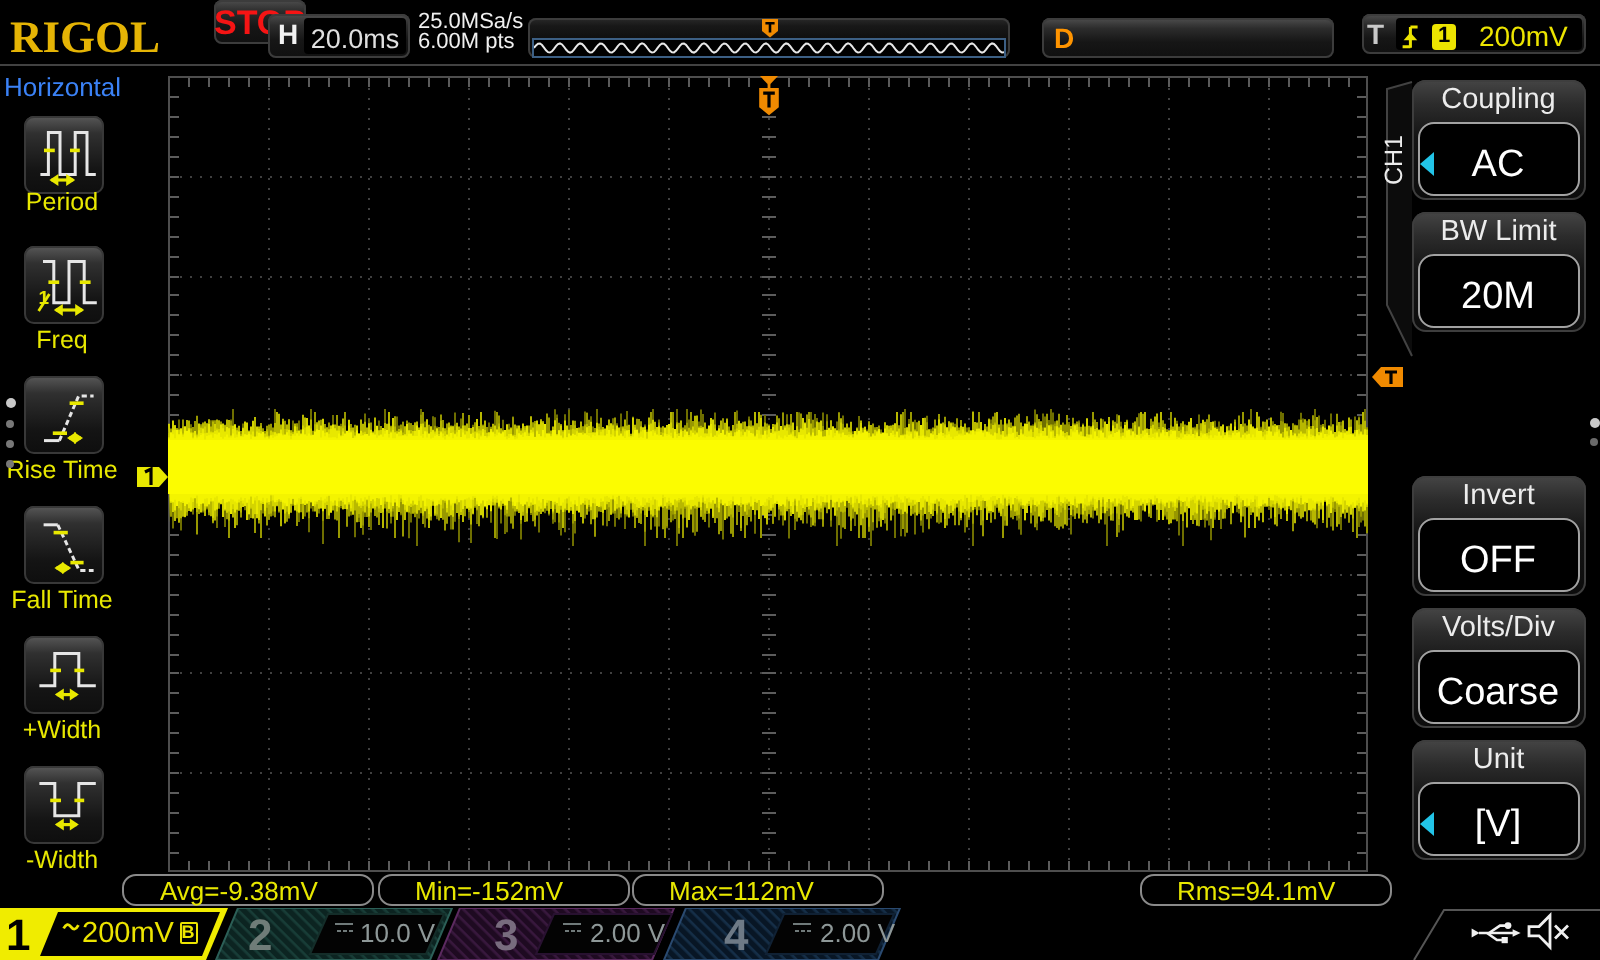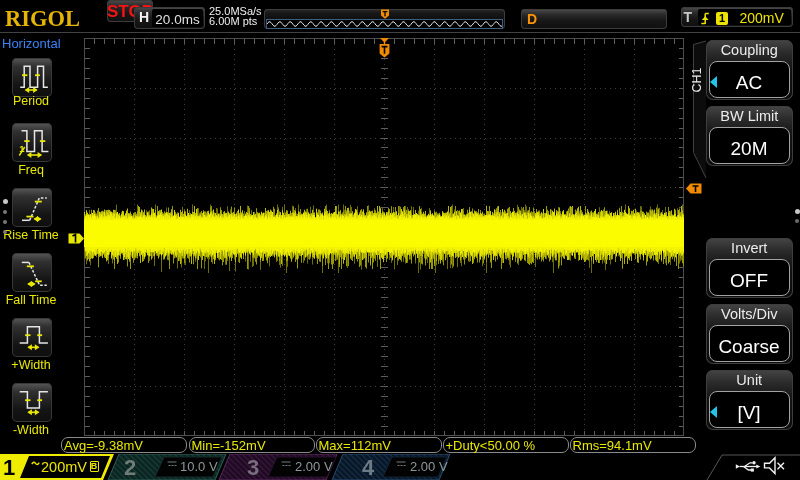--- a/index.html
+++ b/index.html
@@ -53,21 +53,21 @@
 .mval { position:absolute; left:3px; right:3.5px; top:20.5px; bottom:2.5px; background:#000;
   border:1.5px solid #a2a2a2; border-radius:8px; color:#fff; font-size:19px;
   display:flex; align-items:center; justify-content:center; padding-top:7px; }
 .cyarr { position:absolute; left:0.5px; top:50%; margin-top:-3px; width:0; height:0;
   border-right:7.5px solid #22c4e8; border-top:6.8px solid transparent; border-bottom:6.8px solid transparent; }
 #ch1tab { left:688px; top:38px; }
 
 
 .meas { position:absolute; top:437px; width:126px; height:16px; border:1px solid #8a8a8a;
   border-radius:7px; background:#000; color:#e8e800; font-size:13px; line-height:15px;
-  padding-left:2px; white-space:nowrap; }
+  padding-left:18px; white-space:nowrap; }
 
 
 .chnum { position:absolute; top:453px; font-size:22px; font-weight:bold; height:30px; line-height:30px; }
 .chtxt { position:absolute; top:457px; font-size:13px; height:20px; line-height:20px; color:#8e9898; }
 </style></head>
 <body>
 <div id="scr">
 
   <div class="abs" id="rigol">RIGOL</div>
   <div class="tbox" id="stopb">STOP</div>
@@ -266,21 +266,20 @@
         <span class="cyarr"></span>
         <span>[V]</span>
       </div>
     </div>
   <div class="abs" style="left:794.5px;top:208.5px;width:5px;height:5px;border-radius:50%;background:#c8c8c8"></div>
   <div class="abs" style="left:795px;top:219px;width:4px;height:4px;border-radius:50%;background:#6a6a6a"></div>
 
   <div class="meas" style="left:61px">Avg=-9.38mV</div>
 <div class="meas" style="left:188.5px">Min=-152mV</div>
 <div class="meas" style="left:315.5px">Max=112mV</div>
-<div class="meas" style="left:442.5px">+Duty&lt;50.00 %</div>
 <div class="meas" style="left:569.5px">Rms=94.1mV</div>
 
   <svg class="abs" style="left:0;top:454px" width="800" height="26" viewBox="0 0 800 26">
     <defs>
         <pattern id="h2" width="4" height="4" patternUnits="userSpaceOnUse" patternTransform="rotate(45)">
           <rect width="4" height="4" fill="#0c2421"></rect>
           <rect width="4" height="1.3" fill="#183d37"></rect>
         </pattern>
         <pattern id="h3" width="4" height="4" patternUnits="userSpaceOnUse" patternTransform="rotate(45)">
           <rect width="4" height="4" fill="#1e0a21"></rect>

